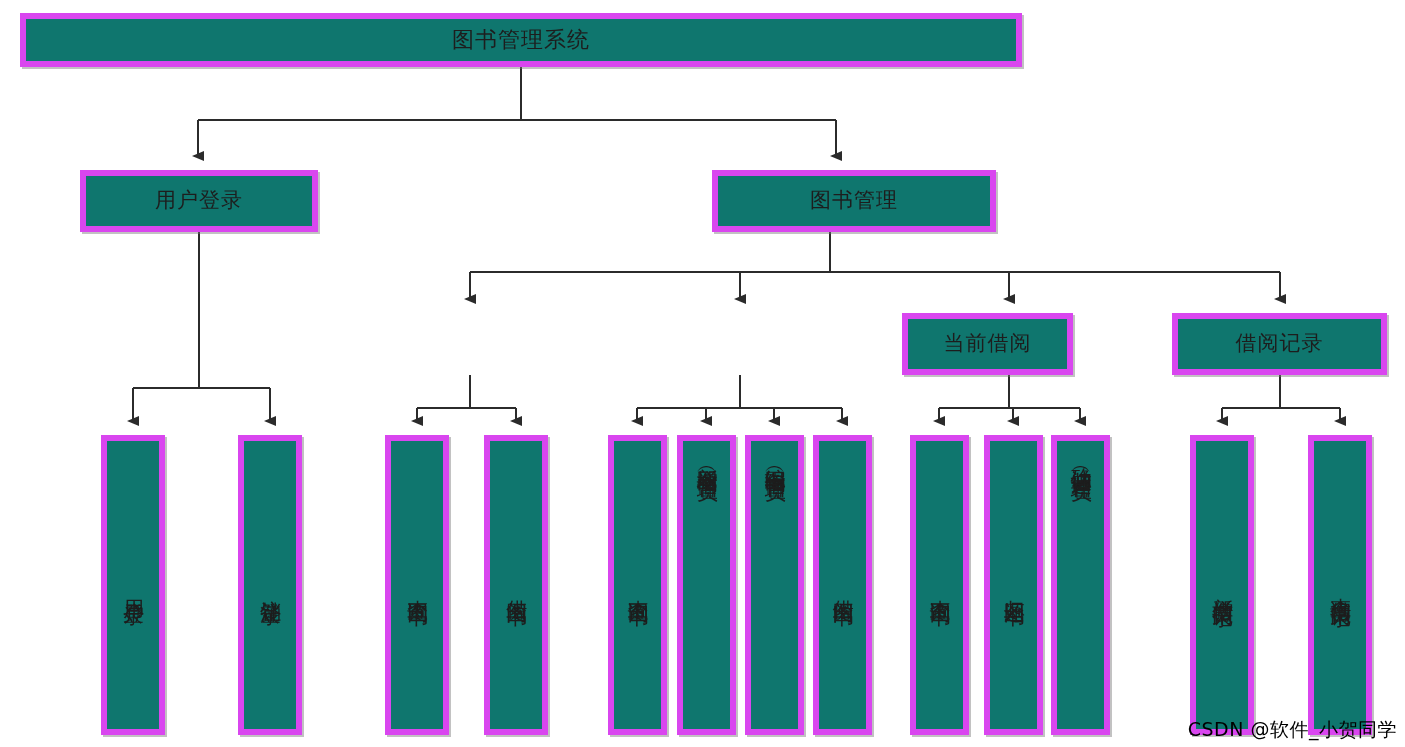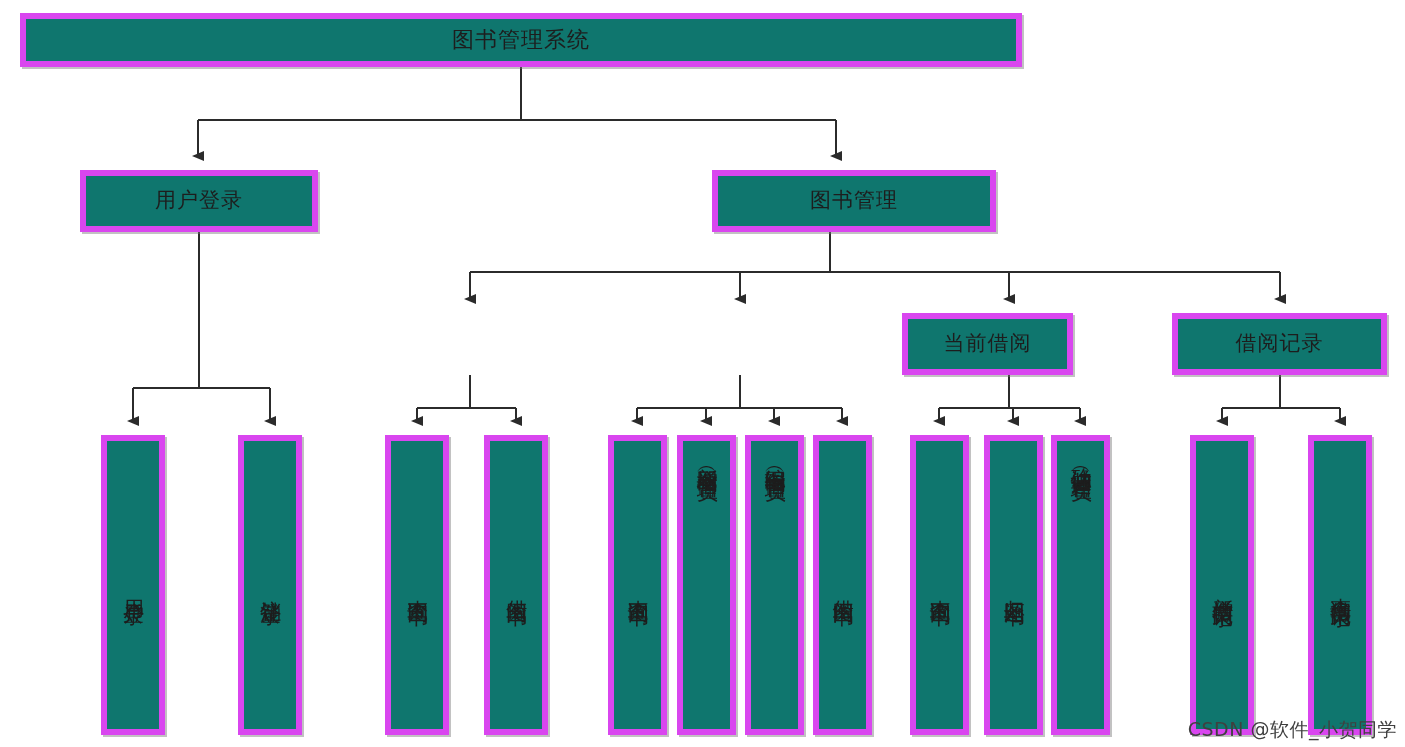--- a/index.html
+++ b/index.html
@@ -70,21 +70,21 @@
   .leafwrap.top {
     align-items: flex-start;
     padding-top: 6px;
     box-sizing: border-box;
   }
   #watermark {
     position: absolute;
     right: 8px;
     bottom: 4px;
     font-size: 19px;
-    color: #404040;
+    color: #000000;
     letter-spacing: 0.5px;
     white-space: nowrap;
   }
 </style>
 </head>
 <body>
 
 <div id="canvas">
 
   <svg id="wires" viewBox="0 0 1405 747" width="1405" height="747" xmlns="http://www.w3.org/2000/svg">

